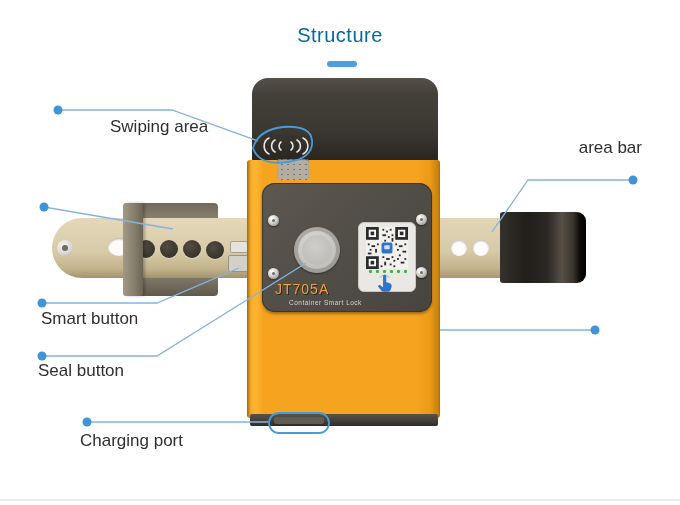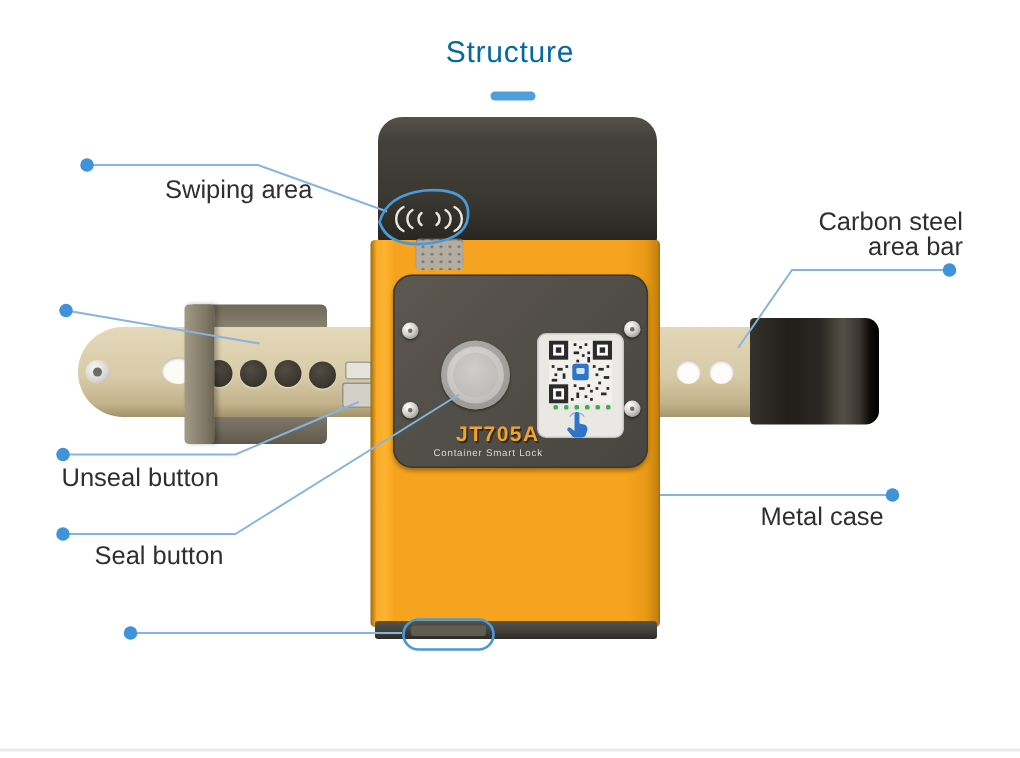--- a/index.html
+++ b/index.html
@@ -78,21 +78,21 @@
   }
   .qr-card{
     left:358px;top:222px;width:58px;height:70px;border-radius:6px;
     background:#e9e8e5;border:1px solid #c7c6c2;box-sizing:border-box;
   }
   .qr-code{left:364px;top:227px;width:46px;height:42px;}
   .qr-dots{left:366px;top:270px;width:44px;display:flex;gap:4px;justify-content:center;}
   .qr-dots i{width:3px;height:3px;background:#3fae4a;border-radius:1px;}
   .touch-icon{left:375px;top:274px;width:22px;height:18px;}
   .model-name{
-    left:304px;top:281px;font-size:14px;font-weight:700;letter-spacing:1px;
+    left:275px;top:281px;font-size:14px;font-weight:400;letter-spacing:1px;
     color:#f2a329;text-shadow:1px 1px 0 #2a2823;
   }
   .model-caption{
     left:289px;top:299px;font-size:6.5px;color:#d9d6d0;letter-spacing:.5px;
   }
 
   
   .clamp-back{
     left:125px;top:203px;width:93px;height:93px;border-radius:4px;
     background:linear-gradient(180deg,#6f695b 0%,#8b8371 18%,#958c79 50%,#7d7667 82%,#5f594d 100%);
@@ -138,21 +138,21 @@
     background:linear-gradient(90deg,#35312c 0%,#211f1b 30%,#2b2823 55%,#554f46 72%,#3a362f 85%,#0c0b09 93%,#000000 100%);
   }
 
   
   .callout-label{
     font-size:17px;color:#2f2f2f;white-space:nowrap;
   }
   .lbl-swiping{left:62px;top:117px;margin-left:48px;}
   .lbl-lockhook{left:35px;top:183px;}
   .lbl-unseal{left:41px;top:309px;}
-  .lbl-seal{left:38px;top:361px;margin-left:25px;}
+  .lbl-seal{left:38px;top:361px;}
   .lbl-charging{left:80px;top:431px;}
   .lbl-carbon{left:520px;top:139px;width:122px;text-align:right;line-height:17px;white-space:normal;}
   .lbl-metal{left:507px;top:335px;}
 
   .svg-overlay{left:0;top:0;width:680px;height:505px;pointer-events:none;}
 
   .bottom-divider{left:0;top:499px;width:680px;height:2px;background:#eaeaea;}
 </style>
 </head>
 <body>
@@ -307,22 +307,21 @@
       <circle cx="633" cy="180" r="4.5"></circle>
       <circle cx="595" cy="330" r="4.5"></circle>
     </g>
     <g stroke="#4a9ad9" stroke-width="1.8" fill="none">
       <path d="M 253 148 Q 258 130 283 127 Q 310 125 312 140 Q 314 158 288 162 Q 259 166 253 148 Z"></path>
       <rect x="269" y="413" width="60" height="20" rx="10"></rect>
     </g>
   </svg>
 
   <div class="abs callout-label lbl-swiping">Swiping area</div>
-  <div class="abs callout-label lbl-unseal">Unseal button</div>
+  <div class="abs callout-label lbl-unseal">Smart button</div>
   <div class="abs callout-label lbl-seal">Seal button</div>
+  <div class="abs callout-label lbl-charging">Charging port</div>
   <div class="abs callout-label lbl-carbon">
-    <div>Carbon steel</div>
     <div>area bar</div>
   </div>
-  <div class="abs callout-label lbl-metal">Metal case</div>
 
   <div class="abs bottom-divider"></div>
 </div>
 
 </body></html>

